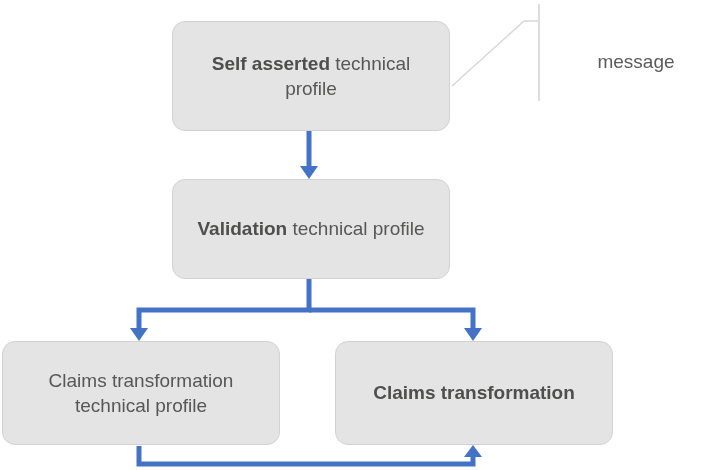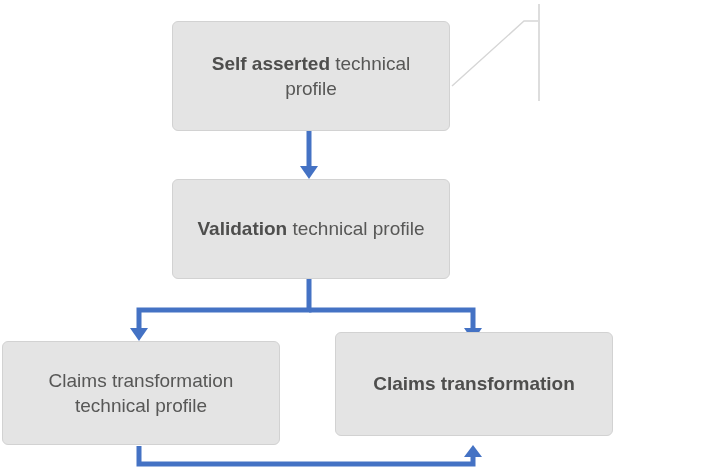--- a/index.html
+++ b/index.html
@@ -17,21 +17,21 @@
     height: 470px;
     background: #ffffff;
     overflow: hidden;
   }
   
   .node-box {
     position: absolute;
     box-sizing: border-box;
     background: #E4E4E4;
     border: 1px solid #D2D2D2;
-    border-radius: 6px;
+    border-radius: 13px;
     display: flex;
     align-items: center;
     justify-content: center;
     text-align: center;
     color: #575756;
     font-size: 19px;
     line-height: 1.32;
     padding: 22px 14px;
     user-select: none;
   }
@@ -46,21 +46,21 @@
   #box-self-asserted {
     left: 172px;  top: 21px;  width: 278px; height: 110px;
   }
   #box-validation {
     left: 172px;  top: 179px; width: 278px; height: 100px;
   }
   #box-claims-transformation-tp {
     left: 2px;    top: 341px; width: 278px; height: 104px;
   }
   #box-claims-transformation {
-    left: 335px;  top: 332px; width: 278px; height: 104px;
+    left: 335px;  top: 341px; width: 278px; height: 104px;
   }
   
   #connector-layer {
     position: absolute;
     left: 0; top: 0;
     width: 727px;
     height: 470px;
     pointer-events: none;
   }
   
@@ -117,15 +117,16 @@
   <div class="node-box" id="box-validation">
     <span class="node-text"><span class="strong">Validation</span><span> technical profile</span></span>
   </div>
 
   <div class="node-box" id="box-claims-transformation">
     <span class="node-text"><span class="strong">Claims transformation</span></span>
   </div>
 
   <div id="callout-text">
     <br>
+    <span>message</span>
   </div>
 
 </div>
 
 </body></html>

